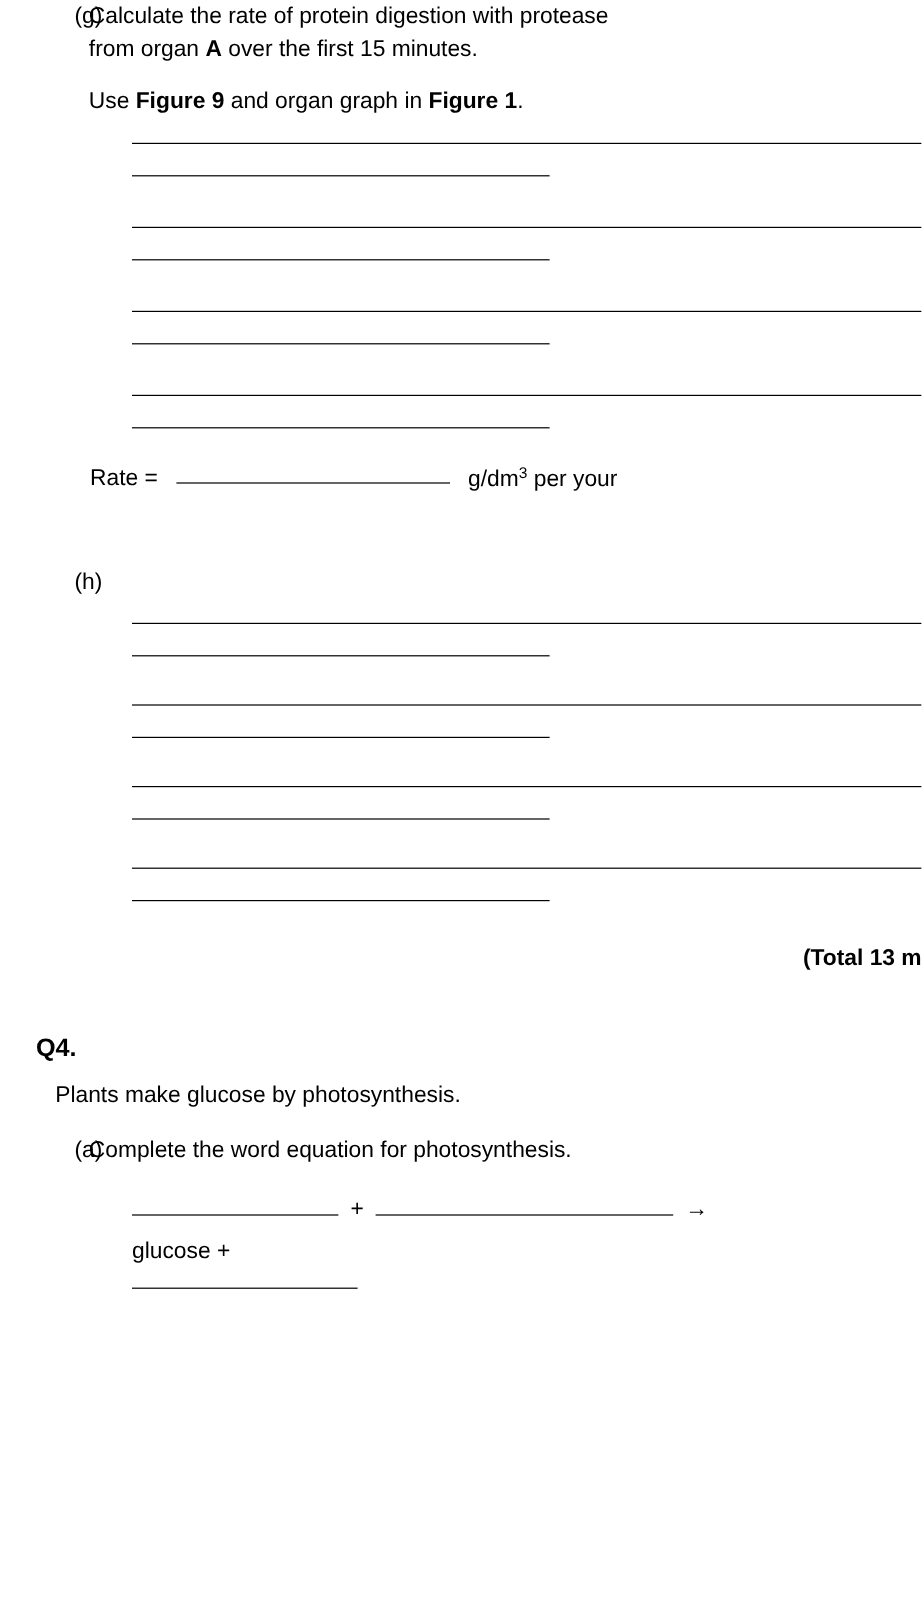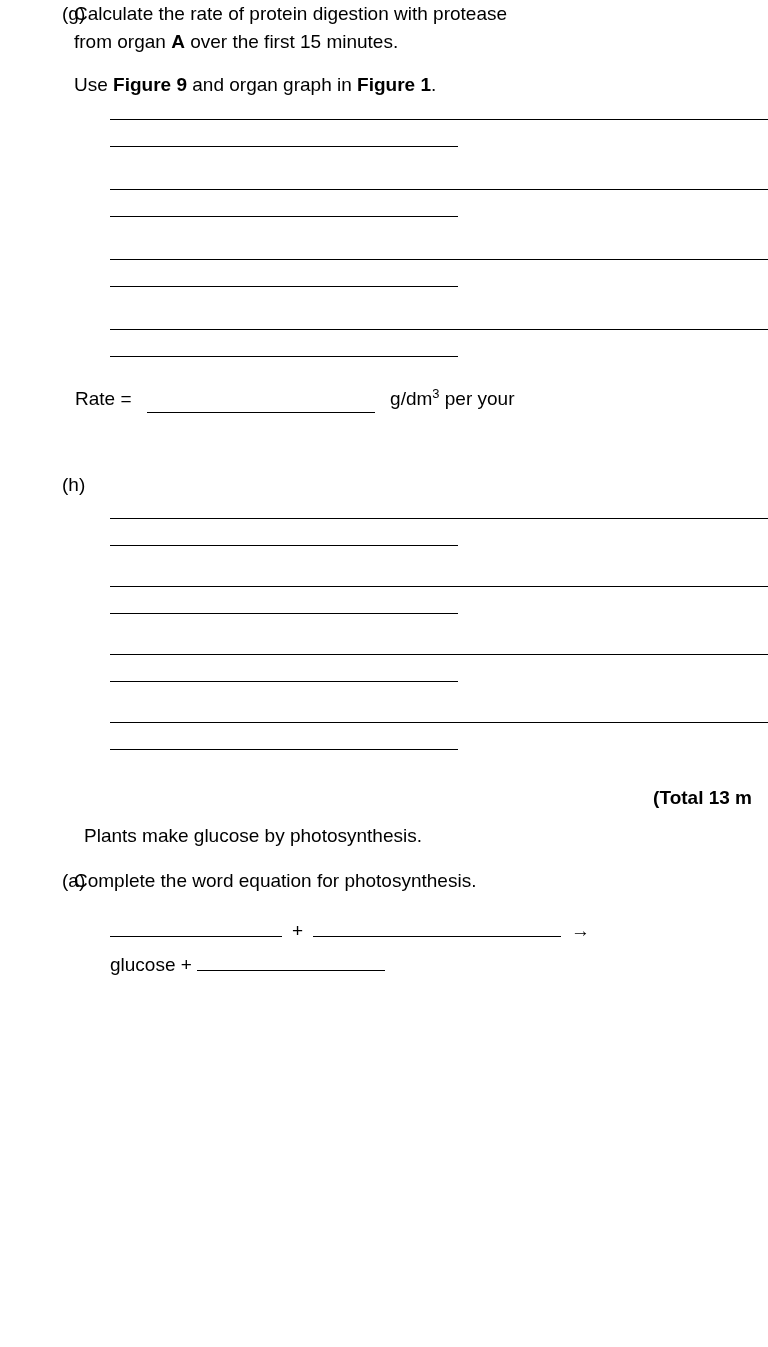--- a/index.html
+++ b/index.html
@@ -68,52 +68,52 @@
   }
   .rule-pair {
     margin-bottom: 10px;
   }
   .rule-gap-a { height: 32px; }
   .rule-gap-b { height: 30px; }
 
   
   .rate-row {
     display: flex;
-    align-items: flex-end;
+    align-items: flex-start;
     margin-top: 28px;
     padding-left: 75px;
   }
   .rate-label { white-space: pre; }
   .rate-blank {
     display: inline-block;
     width: 228px;
     border-bottom: 1.6px solid #000;
     height: 17px;
     margin: 0 10px;
   }
   .units { white-space: pre; }
   sup { font-size: 0.68em; vertical-align: super; }
 
   
   .total {
     text-align: right;
     font-weight: bold;
-    padding-right: 16px;
+    padding-right: 0;
     margin-top: 34px;
   }
 
   
   .qnum {
     font-weight: bold;
     font-size: 21px;
     margin-top: 46px;
     padding-left: 30px;
   }
   .q-intro {
-    padding-left: 84px;
+    padding-left: 46px;
     margin-top: 10px;
   }
   .eq-row {
     display: flex;
     align-items: baseline;
     padding-left: 110px;
     margin-top: 22px;
     white-space: pre;
   }
   .eq-blank-1 {
@@ -127,20 +127,21 @@
     width: 248px;
     border-bottom: 1.6px solid #000;
     height: 17px;
   }
   .eq-row-2 {
     display: flex;
     align-items: baseline;
     padding-left: 110px;
     margin-top: 7px;
     white-space: pre;
+    flex-direction: column;
   }
   .eq-blank-3 {
     display: inline-block;
     width: 188px;
     border-bottom: 1.6px solid #000;
     height: 17px;
   }
   .plus, .arrow { padding: 0 10px; }
 </style>
 </head>
@@ -224,20 +225,21 @@
     <div class="rule-gap-b"></div>
     <div class="rule-pair">
       <div class="rule-long"></div>
       <div style="height:26px"></div>
       <div class="rule-short"></div>
     </div>
   </div>
 
   <div class="total">(Total 13 m</div>
 
+  <div class="qnum">Q4.</div>
   <div class="q-intro">Plants make glucose by photosynthesis.</div>
 
   <div class="part" style="margin-top:18px;">
     <div class="part-label">(a)</div>
     <div class="part-body">
       <div class="para">Complete the word equation for photosynthesis.</div>
     </div>
   </div>
 
   <div class="eq-row">

